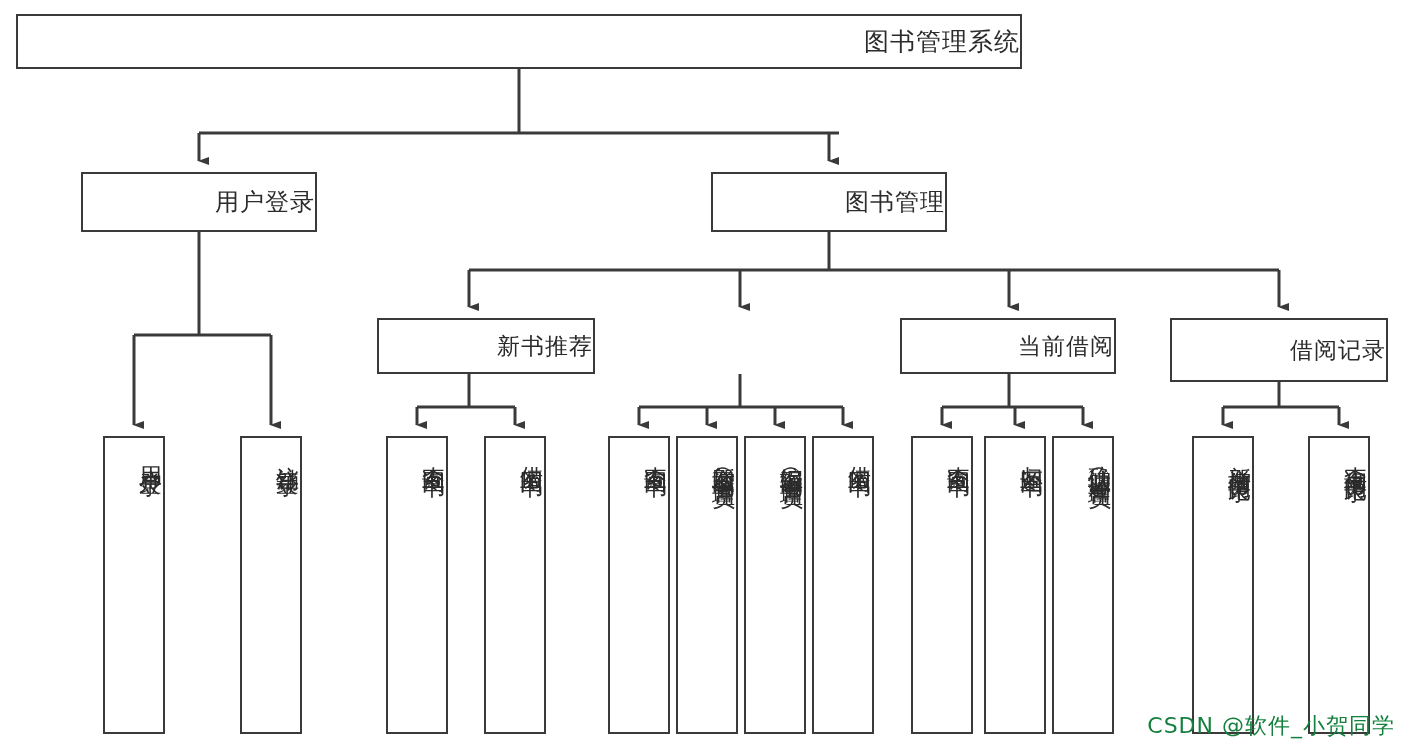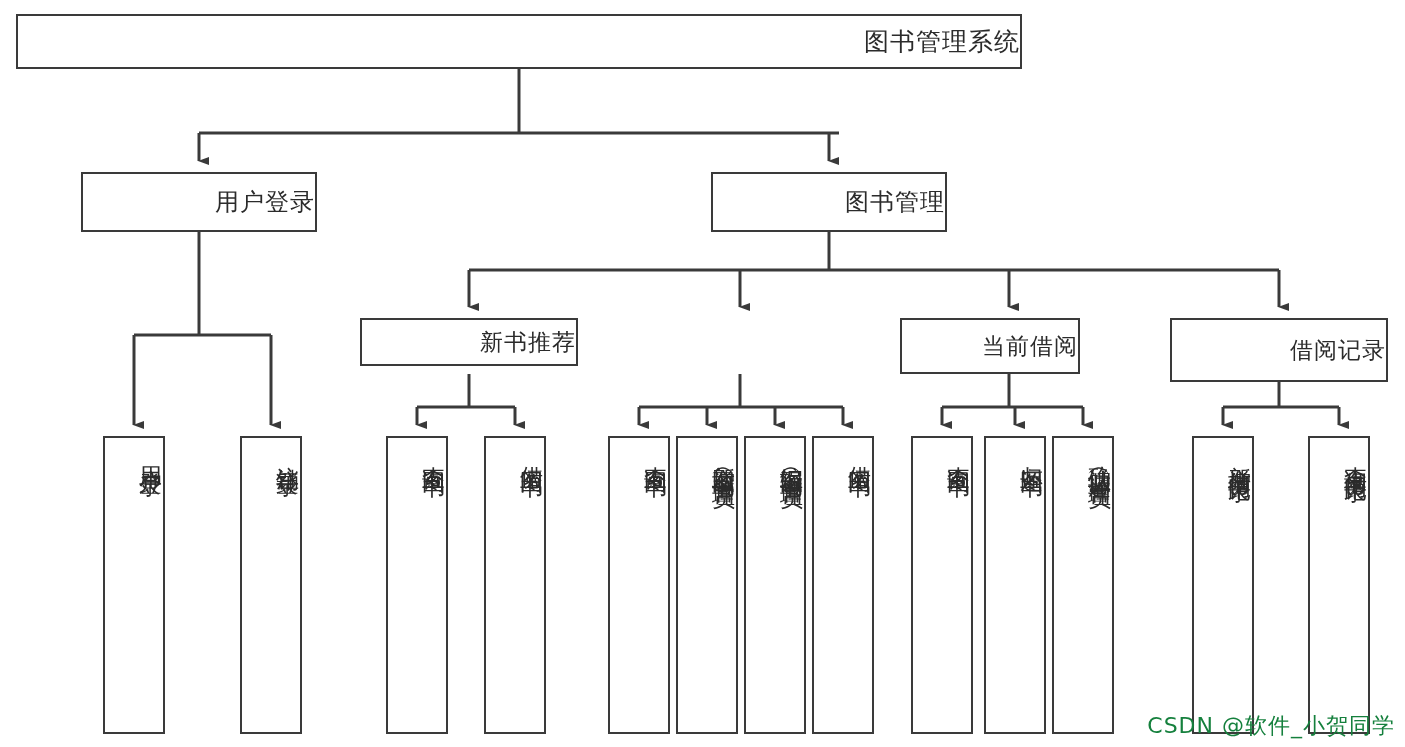--- a/index.html
+++ b/index.html
@@ -133,24 +133,24 @@
     <span class="htext">图书管理系统</span>
   </div>
 
   <div class="node level-2" style="left:81px; top:172px; width:236px; height:60px;">
     <span class="htext">用户登录</span>
   </div>
   <div class="node level-2" style="left:711px; top:172px; width:236px; height:60px;">
     <span class="htext">图书管理</span>
   </div>
 
-  <div class="node level-3" style="left:360px; top:318px; width:218px; height:48px;">
+  <div class="node level-3" style="left:377px; top:318px; width:218px; height:56px;">
     <span class="htext">新书推荐</span>
   </div>
-  <div class="node level-3" style="left:900px; top:318px; width:180px; height:56px;">
+  <div class="node level-3" style="left:900px; top:318px; width:216px; height:56px;">
     <span class="htext">当前借阅</span>
   </div>
   <div class="node level-3" style="left:1170px; top:318px; width:218px; height:64px;">
     <span class="htext">借阅记录</span>
   </div>
 
   <div class="node leaf" style="left:103px; top:436px; width:62px; height:298px;">
     <span class="vtext">用户登录</span>
   </div>
   <div class="node leaf" style="left:240px; top:436px; width:62px; height:298px;">

